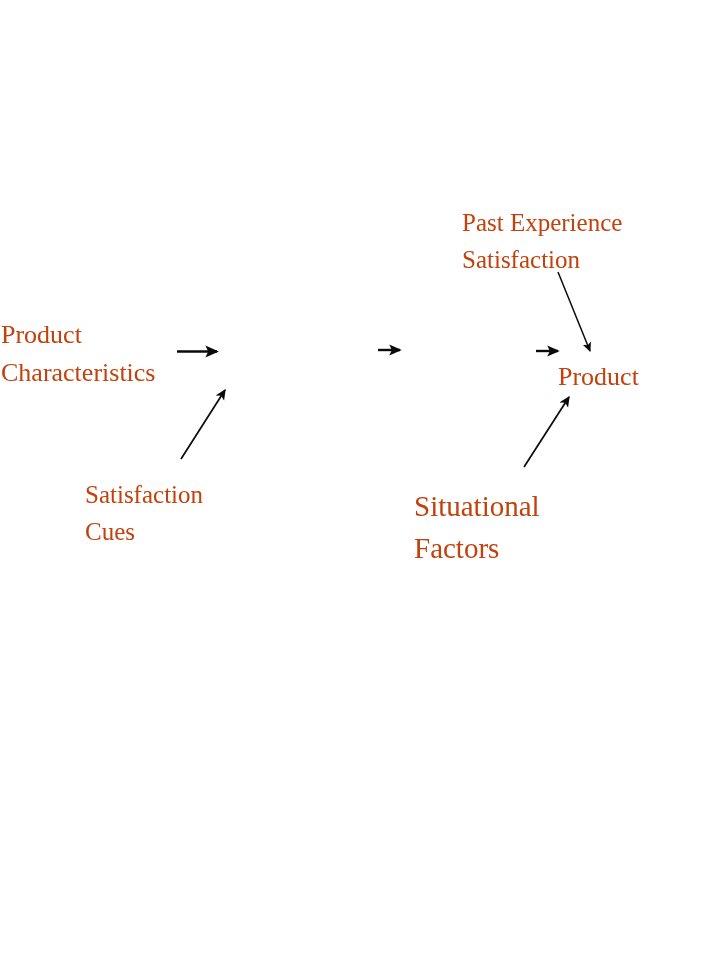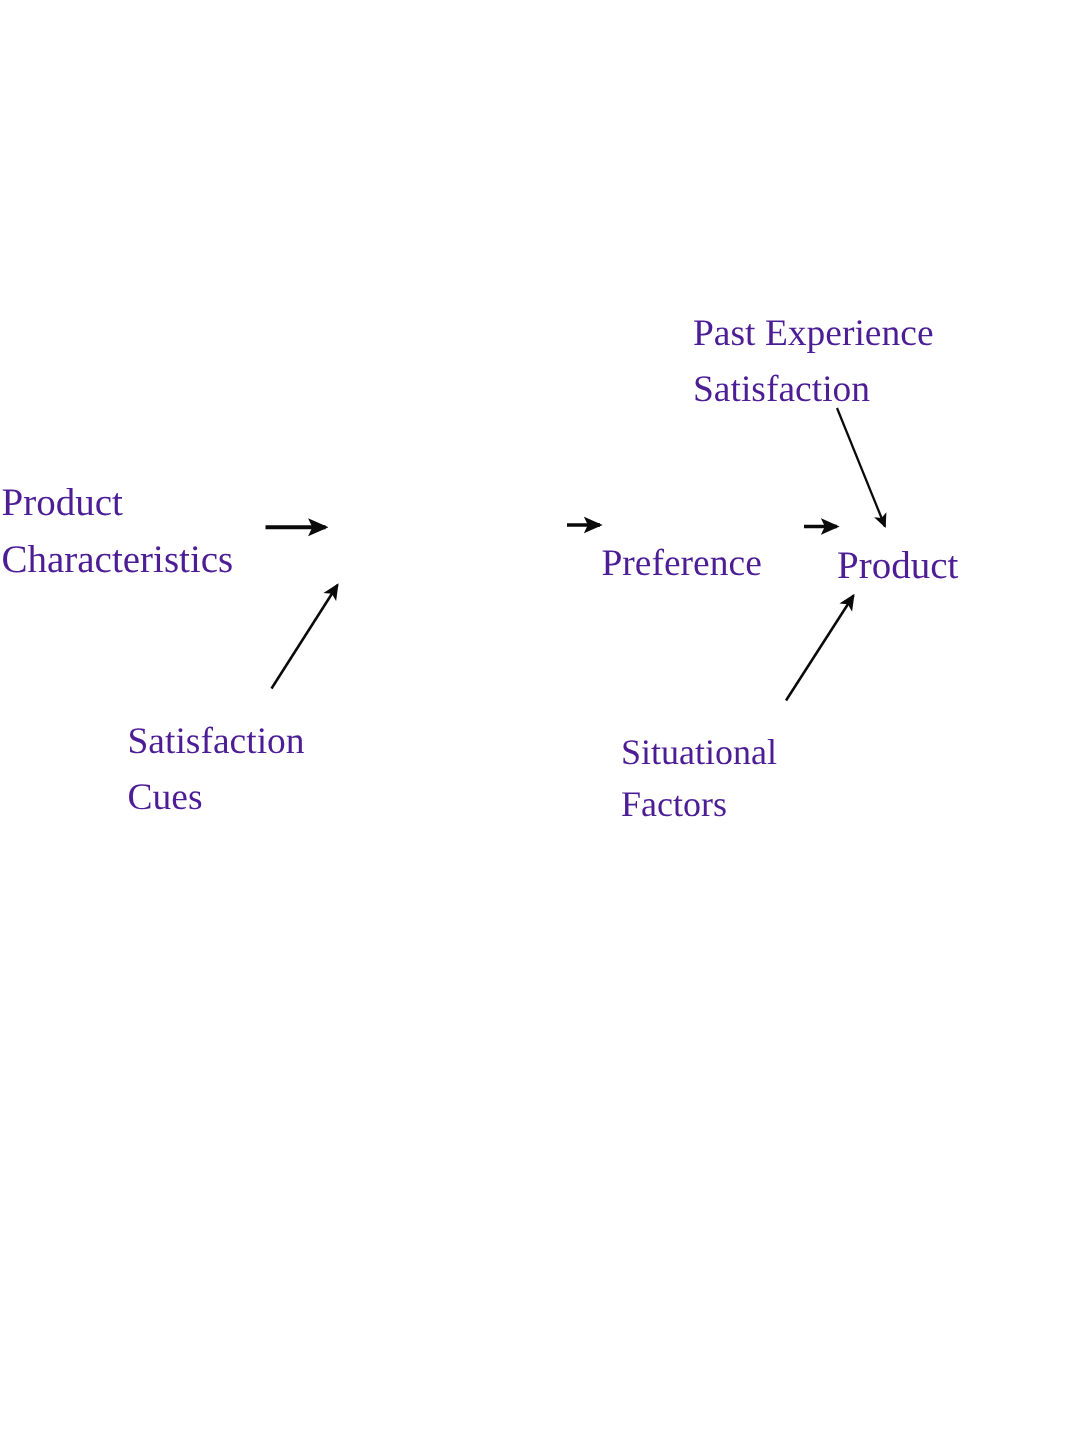--- a/index.html
+++ b/index.html
@@ -15,33 +15,33 @@
   }
   #canvas {
     position: relative;
     width: 720px;
     height: 960px;
     background: #ffffff;
     overflow: hidden;
   }
   .node {
     position: absolute;
-    color: #4c1d95;
+    color: #c2410c;
     line-height: 1.46;
     white-space: pre-line;
     letter-spacing: 0px;
     font-weight: 400;
   }
   .n-product       { left: 1px;   top: 316px; font-size: 26px; }
   .n-perceptions   { left: 222px; top: 347px; font-size: 26px; }
   .n-preference    { left: 401px; top: 358px; font-size: 25px; }
   .n-choice        { left: 558px; top: 358px; font-size: 26px; }
   .n-pastexp       { left: 462px; top: 205px; font-size: 25px; }
   .n-psychosocial  { left: 85px;  top: 477px; font-size: 25px; }
-  .n-situational   { left: 414px; top: 485px; font-size: 24px; }
+  .n-situational   { left: 414px; top: 485px; font-size: 29px; }
 
   #edges {
     position: absolute;
     left: 0;
     top: 0;
     width: 720px;
     height: 960px;
     pointer-events: none;
   }
   #edges line { stroke: #0a0a0a; }
@@ -71,21 +71,20 @@
 
     <line x1="181" y1="459" x2="225" y2="390" stroke-width="1.7" marker-end="url(#ah-thin)"></line>
 
     <line x1="524" y1="467" x2="569" y2="397" stroke-width="1.7" marker-end="url(#ah-thin)"></line>
   </svg>
 
   <div class="node n-product">Product
 Characteristics</div>
 
 
-  <div class="node n-preference">Preference</div>
 
   <div class="node n-choice">Product</div>
 
   <div class="node n-pastexp">Past Experience
 Satisfaction</div>
 
   <div class="node n-psychosocial">Satisfaction
 Cues</div>
 
   <div class="node n-situational">Situational

